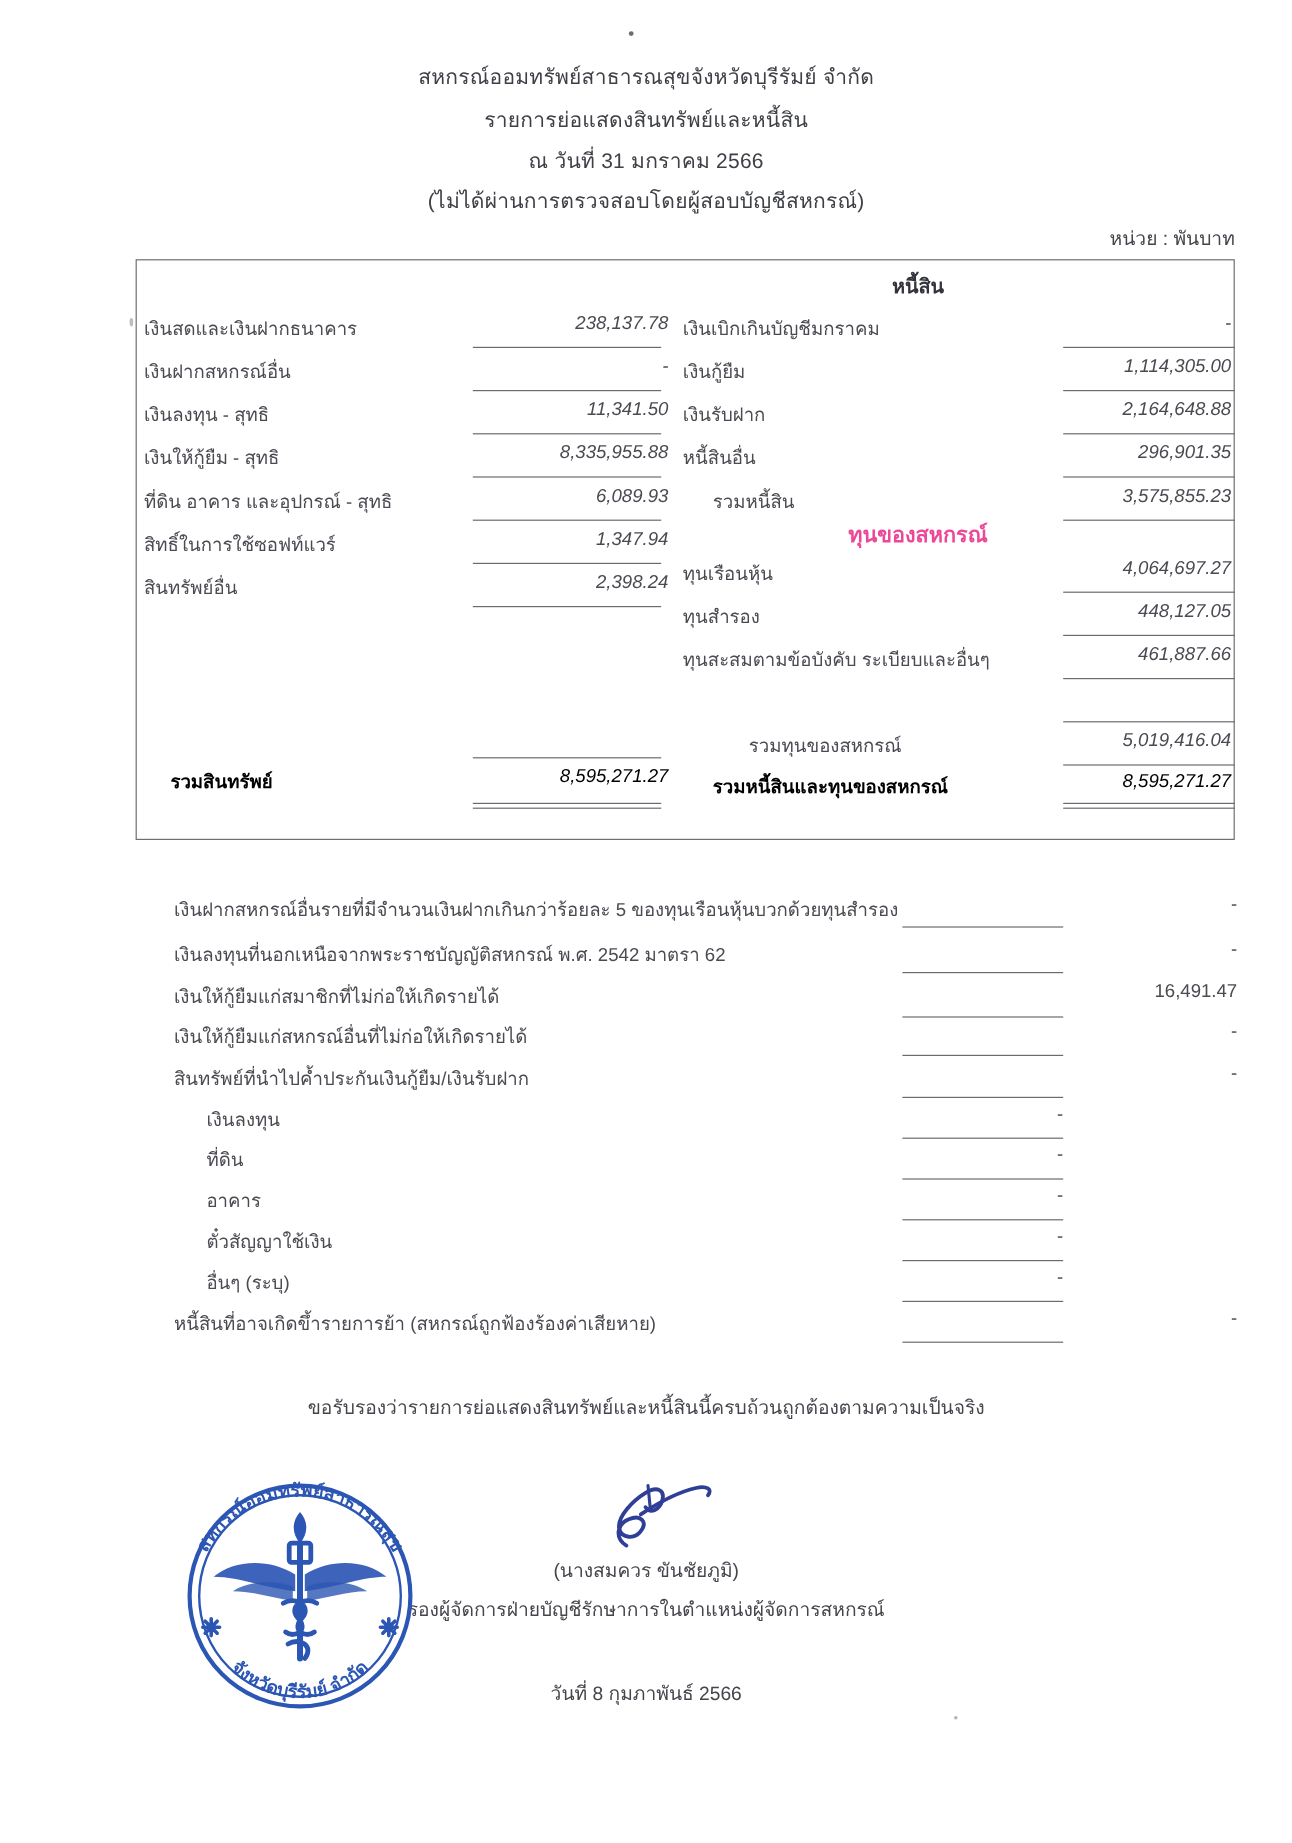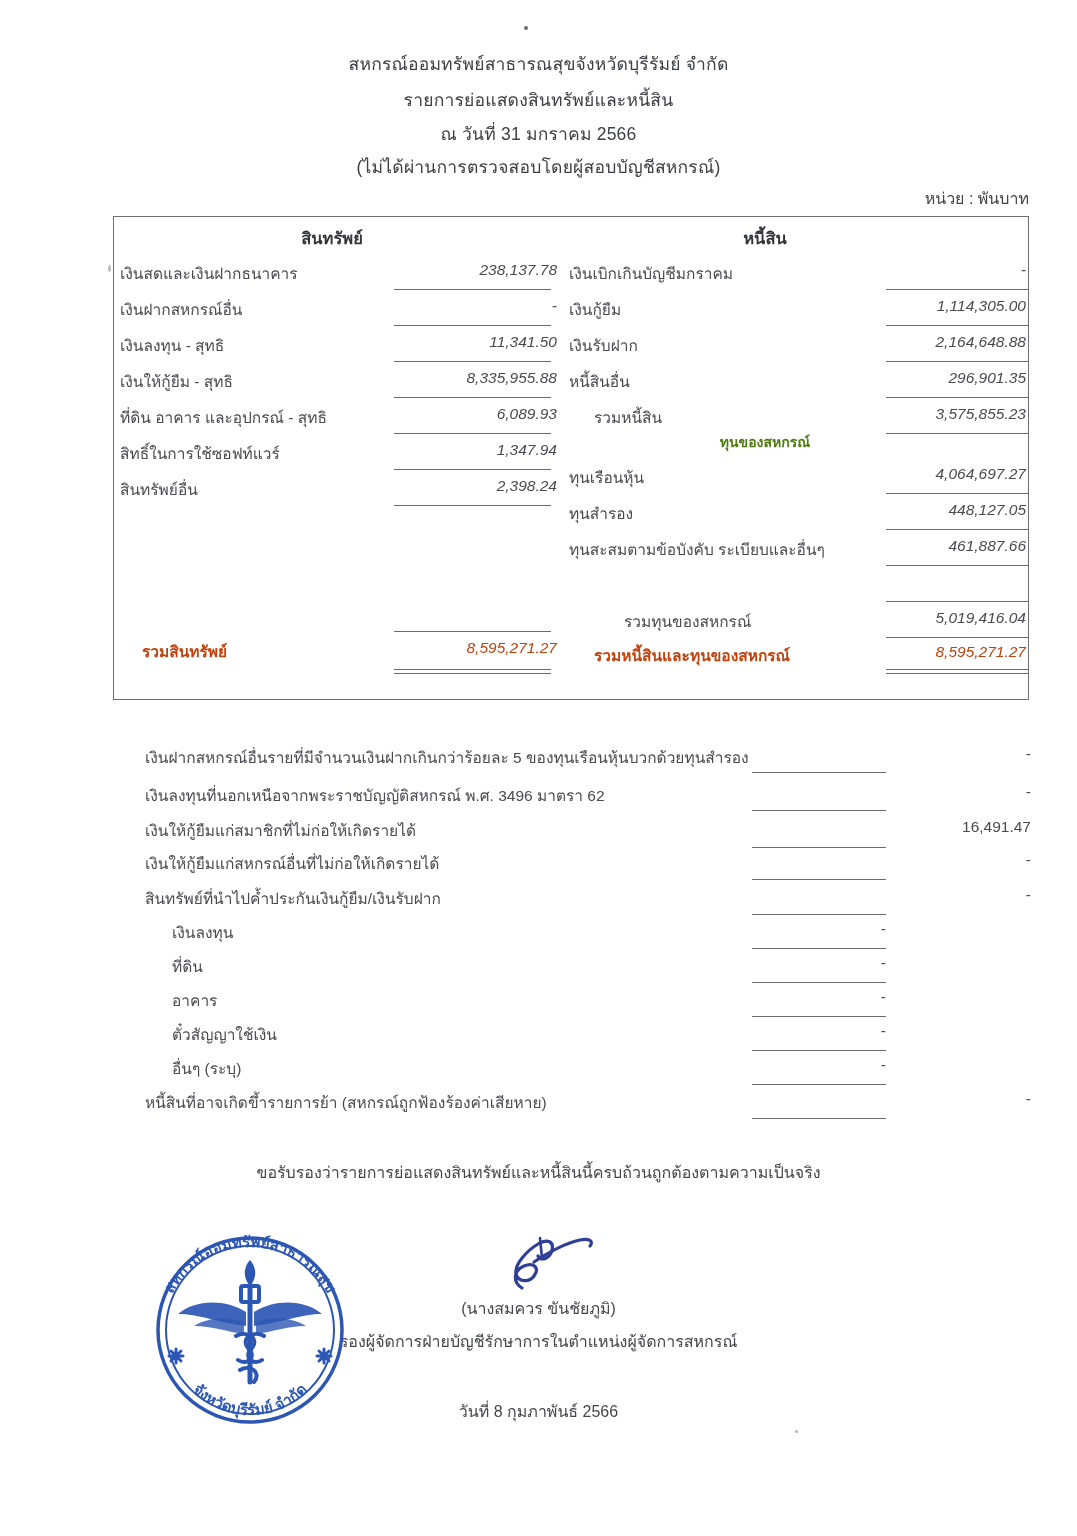--- a/index.html
+++ b/index.html
@@ -68,23 +68,23 @@
     text-align: center;
   }
   #head-assets { left: 0px; width: 436px; }
   #head-liab   { left: 436px; width: 430px; }
 
   .equity-head {
     position: absolute;
     left: 436px;
     width: 430px;
     top: 214px;
-    font-size: 14px;
+    font-size: 18px;
     font-weight: bold;
-    color: #4d7c0f;
+    color: #ec4899;
     text-align: center;
   }
 
   
   .trow {
     position: absolute;
     height: 22px;
     font-size: 15.5px;
     color: #4a4a52;
     white-space: nowrap;
@@ -94,21 +94,21 @@
     left: 0;
     top: 0;
   }
   .trow .val {
     position: absolute;
     right: 0;
     top: 0;
     text-align: right;
     font-style: italic;
   }
-  .trow.bold .lbl, .trow.bold .val { font-weight: bold; color: #c2410c; }
+  .trow.bold .lbl, .trow.bold .val { font-weight: bold; color: #000000; }
 
   
   .side-left  { left: 6px;   width: 437px; }
   .side-right { left: 455px; width: 457px; }
 
   .uline {
     position: absolute;
     height: 0;
     border-top: 1.25px solid #6a6b72;
   }
@@ -197,21 +197,20 @@
 
   <div class="hdr" id="hdr-line1">สหกรณ์ออมทรัพย์สาธารณสุขจังหวัดบุรีรัมย์  จำกัด</div>
   <div class="hdr" id="hdr-line2">รายการย่อแสดงสินทรัพย์และหนี้สิน</div>
   <div class="hdr" id="hdr-line3">ณ  วันที่ 31  มกราคม  2566</div>
   <div class="hdr" id="hdr-line4">(ไม่ได้ผ่านการตรวจสอบโดยผู้สอบบัญชีสหกรณ์)</div>
 
   <div id="unit-label">หน่วย : พันบาท</div>
 
   <div id="table-frame">
 
-    <div class="col-head" id="head-assets">สินทรัพย์</div>
     <div class="col-head" id="head-liab">หนี้สิน</div>
     <div class="equity-head">ทุนของสหกรณ์</div>
 
     <div class="trow side-left" style="top:44px;">
       <span class="lbl">เงินสดและเงินฝากธนาคาร</span>
       <span class="val">238,137.78</span>
     </div>
     <div class="uline left" style="top:72px;"></div>
 
     <div class="trow side-left" style="top:80px;">
@@ -323,21 +322,21 @@
 
   <div id="notes">
 
     <div class="note" style="left:145px; top:745px;">
       <span class="nlbl">เงินฝากสหกรณ์อื่นรายที่มีจำนวนเงินฝากเกินกว่าร้อยละ 5 ของทุนเรือนหุ้นบวกด้วยทุนสำรอง</span>
       <span class="nval">-</span>
     </div>
     <div class="nline" style="top:772px;"></div>
 
     <div class="note" style="left:145px; top:783px;">
-      <span class="nlbl">เงินลงทุนที่นอกเหนือจากพระราชบัญญัติสหกรณ์ พ.ศ. 3496 มาตรา 62</span>
+      <span class="nlbl">เงินลงทุนที่นอกเหนือจากพระราชบัญญัติสหกรณ์ พ.ศ. 2542 มาตรา 62</span>
       <span class="nval">-</span>
     </div>
     <div class="nline" style="top:810px;"></div>
 
     <div class="note" style="left:145px; top:818px;">
       <span class="nlbl">เงินให้กู้ยืมแก่สมาชิกที่ไม่ก่อให้เกิดรายได้</span>
       <span class="nval">16,491.47</span>
     </div>
     <div class="nline" style="top:847px;"></div>
 

